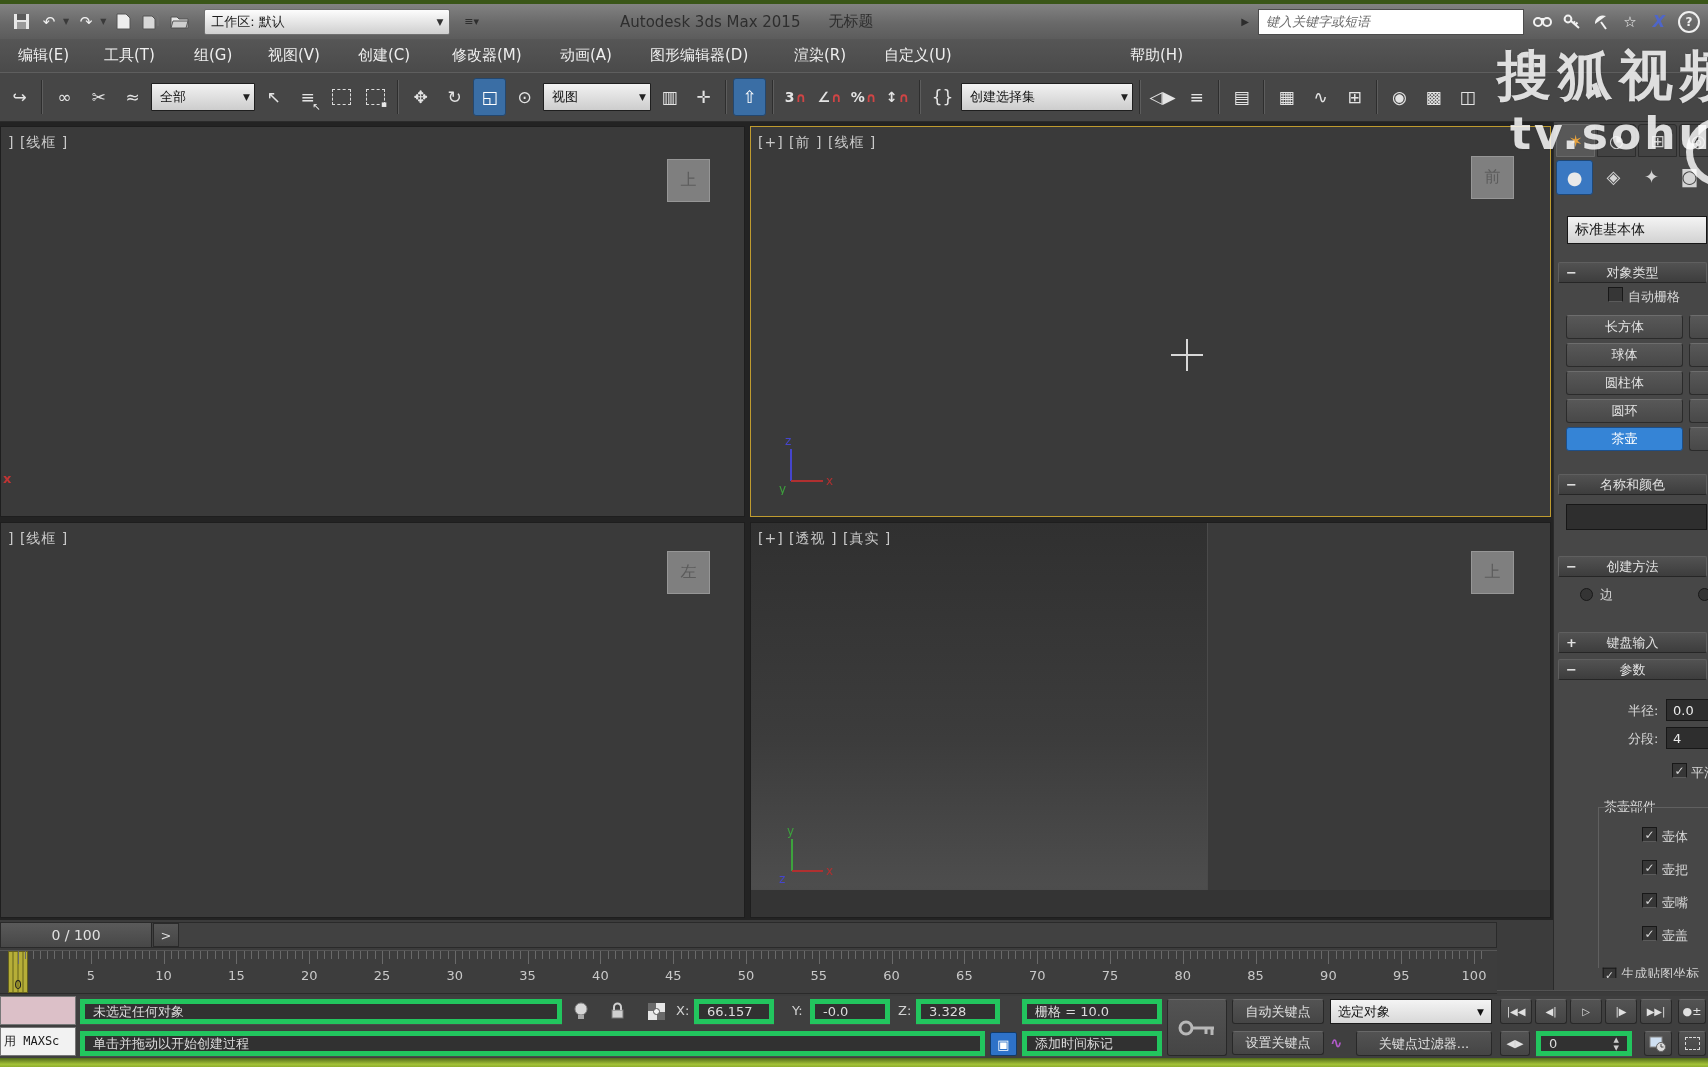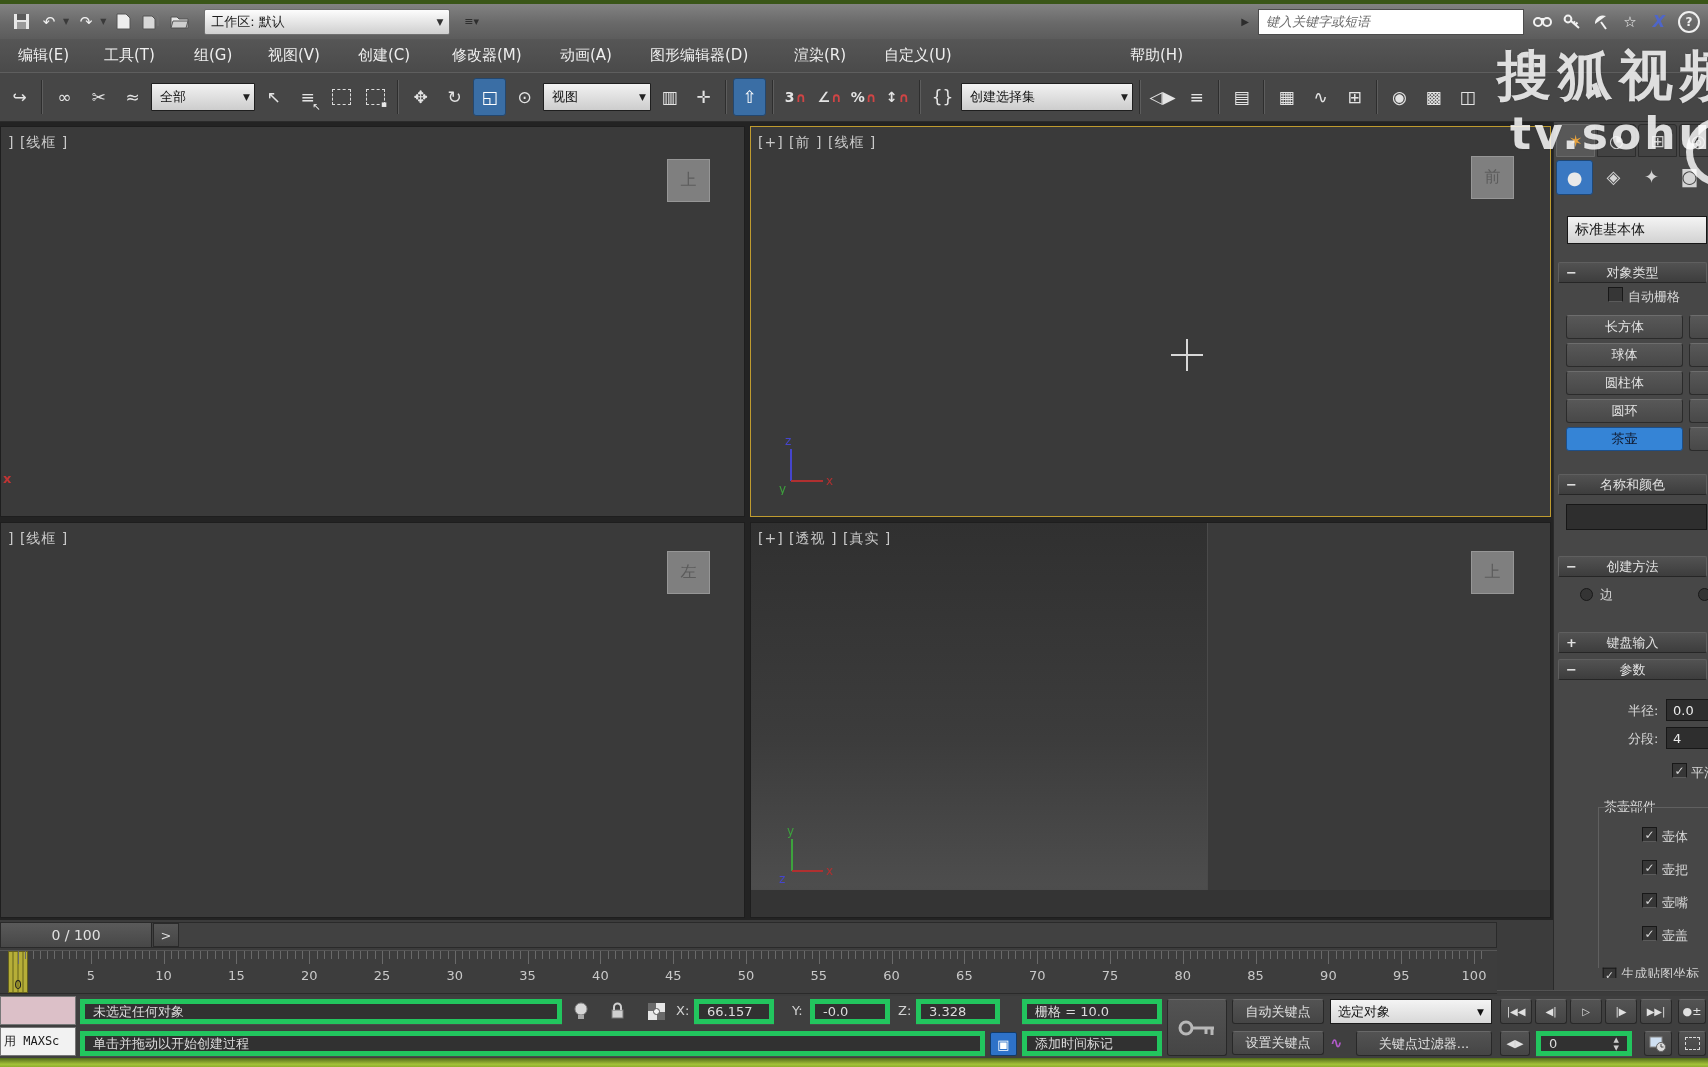--- a/index.html
+++ b/index.html
@@ -85,21 +85,21 @@
     background:linear-gradient(#525252,#3d3d3d);border:1px solid #5f5f5f;border-bottom-color:#262626;
     color:#e2e2e2;font-size:13px;display:flex;align-items:center;justify-content:center;box-sizing:border-box;}
   .rollout .sign{position:absolute;left:7px;font-weight:bold;}
   .plabel{position:absolute;color:#d6d6d6;font-size:13px;white-space:nowrap;}
   .cb{width:15px;height:15px;background:#363636;border:1px solid #181818;border-bottom-color:#5b5b5b;
     display:inline-flex;align-items:center;justify-content:center;color:#dadada;font-size:12px;box-sizing:border-box;}
   .radio{width:13px;height:13px;border-radius:50%;background:#343434;border:1px solid #181818;box-sizing:border-box;}
   .pbtn{position:absolute;left:12px;width:117px;height:24px;border-radius:3px;
     background:linear-gradient(#585858,#484848);border:1px solid #2b2b2b;border-top-color:#6d6d6d;
     color:#e4e4e4;font-size:13px;display:flex;align-items:center;justify-content:center;box-sizing:border-box;}
-  .pbtn.sel{background:#3584d6;border-color:#1c4f8a;color:#0f172a;}
+  .pbtn.sel{background:#3584d6;border-color:#1c4f8a;color:#ffffff;}
   .pbtn.sliver{left:135px;width:21px;border-right:none;border-radius:3px 0 0 3px;}
   .pfield{position:absolute;background:#2e2e2e;border:1px solid #171717;color:#ececec;font-size:13px;
     display:flex;align-items:center;padding:0 6px;box-sizing:border-box;}
   .grp-frame{position:absolute;border-top:1px solid #606060;border-left:1px solid #606060;}
   .clipped-row{position:absolute;overflow:hidden;color:#cfcfcf;font-size:13px;}
   .panel-div{position:absolute;left:1497px;top:990px;width:211px;height:2px;
     background:linear-gradient(#5f5f5f,#2c2c2c);}
 
   
   .tslider{left:0;top:922px;width:1497px;height:26px;background:#414141;border:1px solid #2a2a2a;box-sizing:border-box;}
@@ -177,20 +177,24 @@
         <svg width="19" height="15" viewBox="0 0 19 15">
             <path d="M1 3 h6 l2 2 h9 v9 h-17 z" fill="#e6e6e6" stroke="#555"></path>
             <path d="M3 7 h15 l-2 7 h-15 z" fill="#cfcfcf" stroke="#555"></path>
           </svg>
       </span>
       <div class="ws-dd">
         <span>工作区: 默认</span>
         <span class="car">▼</span>
       </div>
       <span class="ws-flo">≡▾</span>
+    </div>
+    <div class="titletext">
+      <span>Autodesk 3ds Max  2015</span>
+      <span>无标题</span>
     </div>
     <div class="srch-wrap">
       <span class="srch-arrow">▶</span>
       <input class="srch" type="text" placeholder="键入关键字或短语" style="">
       <span class="t-ico">
         <svg width="20" height="15" viewBox="0 0 20 15">
             <circle cx="5" cy="8" r="4" fill="none" stroke="#f2f2f2" stroke-width="2"></circle>
             <circle cx="14" cy="8" r="4" fill="none" stroke="#f2f2f2" stroke-width="2"></circle>
             <path d="M8 5 l3 0" stroke="#f2f2f2" stroke-width="2"></path>
           </svg>

